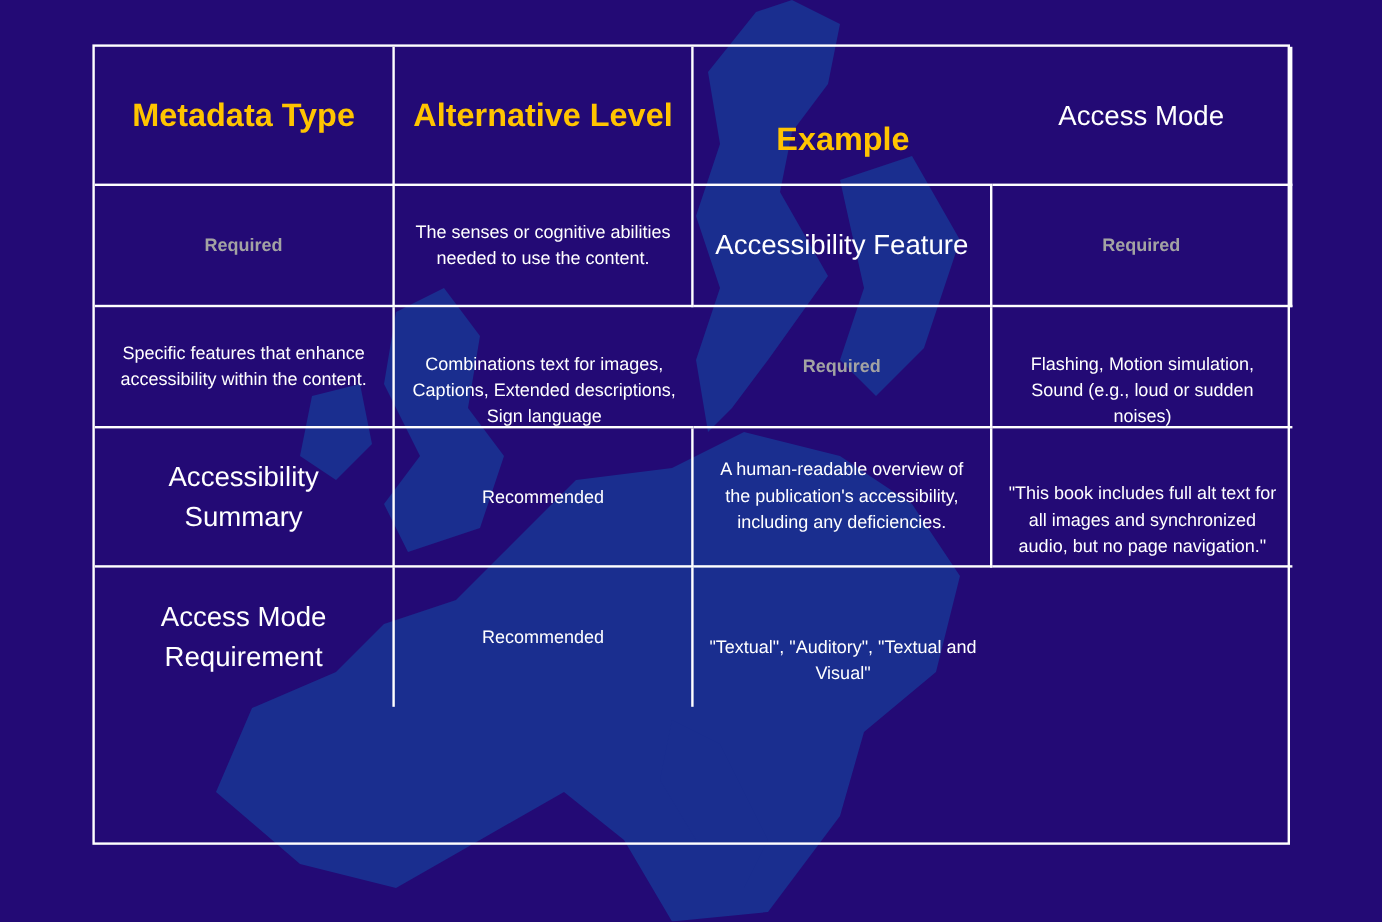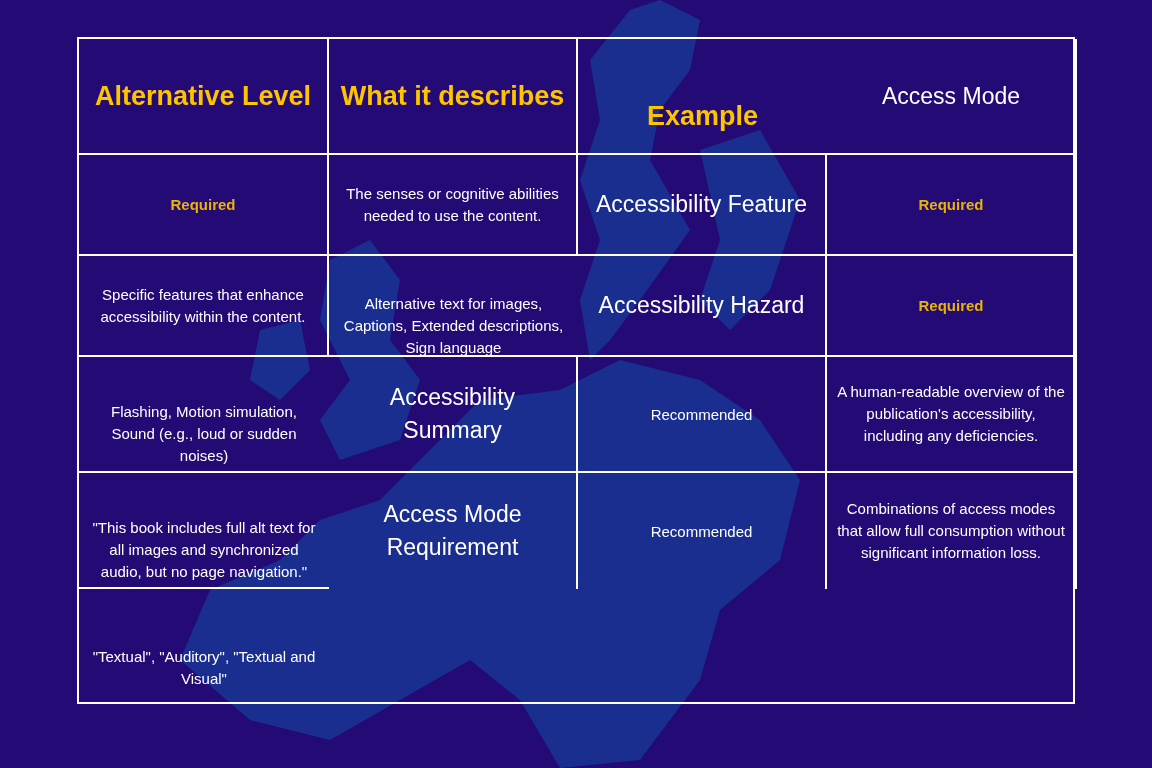--- a/index.html
+++ b/index.html
@@ -26,21 +26,21 @@
       text-align:center;
       padding:0 10px;
       box-sizing:border-box;
       color:#ffffff;
       background:rgba(35,10,117,0.0);
     }
     .cell.lastcol { border-right:none;margin-top:40px; }
     .cell.lastrow { border-bottom:none; }
     .hdr { color:#ffc400; font-weight:bold; font-size:27px; line-height:37px; }
     .type { font-size:23px; line-height:33px; }
-    .req { color:#eab308; font-weight:bold; font-size:15px; }
+    .req { color:#a3a3a3; font-weight:bold; font-size:15px; }
     .rec { color:#ffffff; font-size:15px; }
     .txt { font-size:15px; line-height:22px; }
   </style>
 </head>
 <body>
 
 <svg class="map" viewBox="0 0 1152 768">
   <g fill="#1a2e8f">
 
     <path d="M630 10 L660 0 L700 20 L690 70 L660 110 L650 160 L690 230 L640 300 L610 340 L590 360 L580 300 L600 240 L580 180 L600 120 L590 60 Z"></path>
@@ -50,39 +50,37 @@
     <path d="M260 330 L300 320 L310 370 L280 400 L250 380 Z"></path>
 
     <path d="M420 460 L480 400 L560 390 L620 360 L700 380 L760 420 L800 480 L780 560 L720 610 L700 680 L640 760 L560 768 L520 700 L470 660 L400 700 L330 740 L250 720 L180 660 L210 590 L280 560 L320 520 L380 500 Z"></path>
 
     <path d="M560 600 L600 620 L640 700 L620 740 L580 700 L550 650 Z"></path>
   </g>
 </svg>
 
 <div class="table">
 
+  <div class="cell hdr">Metadata Type</div>
   <div class="cell hdr">Alternative Level</div>
-  <div class="cell hdr">What it describes</div>
   <div class="cell hdr lastcol">Example</div>
 
   <div class="cell type">Access Mode</div>
   <div class="cell req">Required</div>
   <div class="cell txt">The senses or cognitive abilities needed to use the content.</div>
 
   <div class="cell type">Accessibility Feature</div>
   <div class="cell req">Required</div>
   <div class="cell txt">Specific features that enhance accessibility within the content.</div>
-  <div class="cell txt lastcol">Alternative text for images, Captions, Extended descriptions, Sign language</div>
+  <div class="cell txt lastcol">Combinations text for images, Captions, Extended descriptions, Sign language</div>
 
-  <div class="cell type">Accessibility Hazard</div>
   <div class="cell req">Required</div>
   <div class="cell txt lastcol">Flashing, Motion simulation, Sound (e.g., loud or sudden noises)</div>
 
   <div class="cell type">Accessibility Summary</div>
   <div class="cell rec">Recommended</div>
   <div class="cell txt">A human-readable overview of the publication's accessibility, including any deficiencies.</div>
   <div class="cell txt lastcol">"This book includes full alt text for all images and synchronized audio, but no page navigation."</div>
 
   <div class="cell type lastrow">Access Mode Requirement</div>
   <div class="cell rec lastrow">Recommended</div>
-  <div class="cell txt lastrow">Combinations of access modes that allow full consumption without significant information loss.</div>
   <div class="cell txt lastcol lastrow">"Textual", "Auditory", "Textual and Visual"</div>
 </div>
 
 </body></html>

